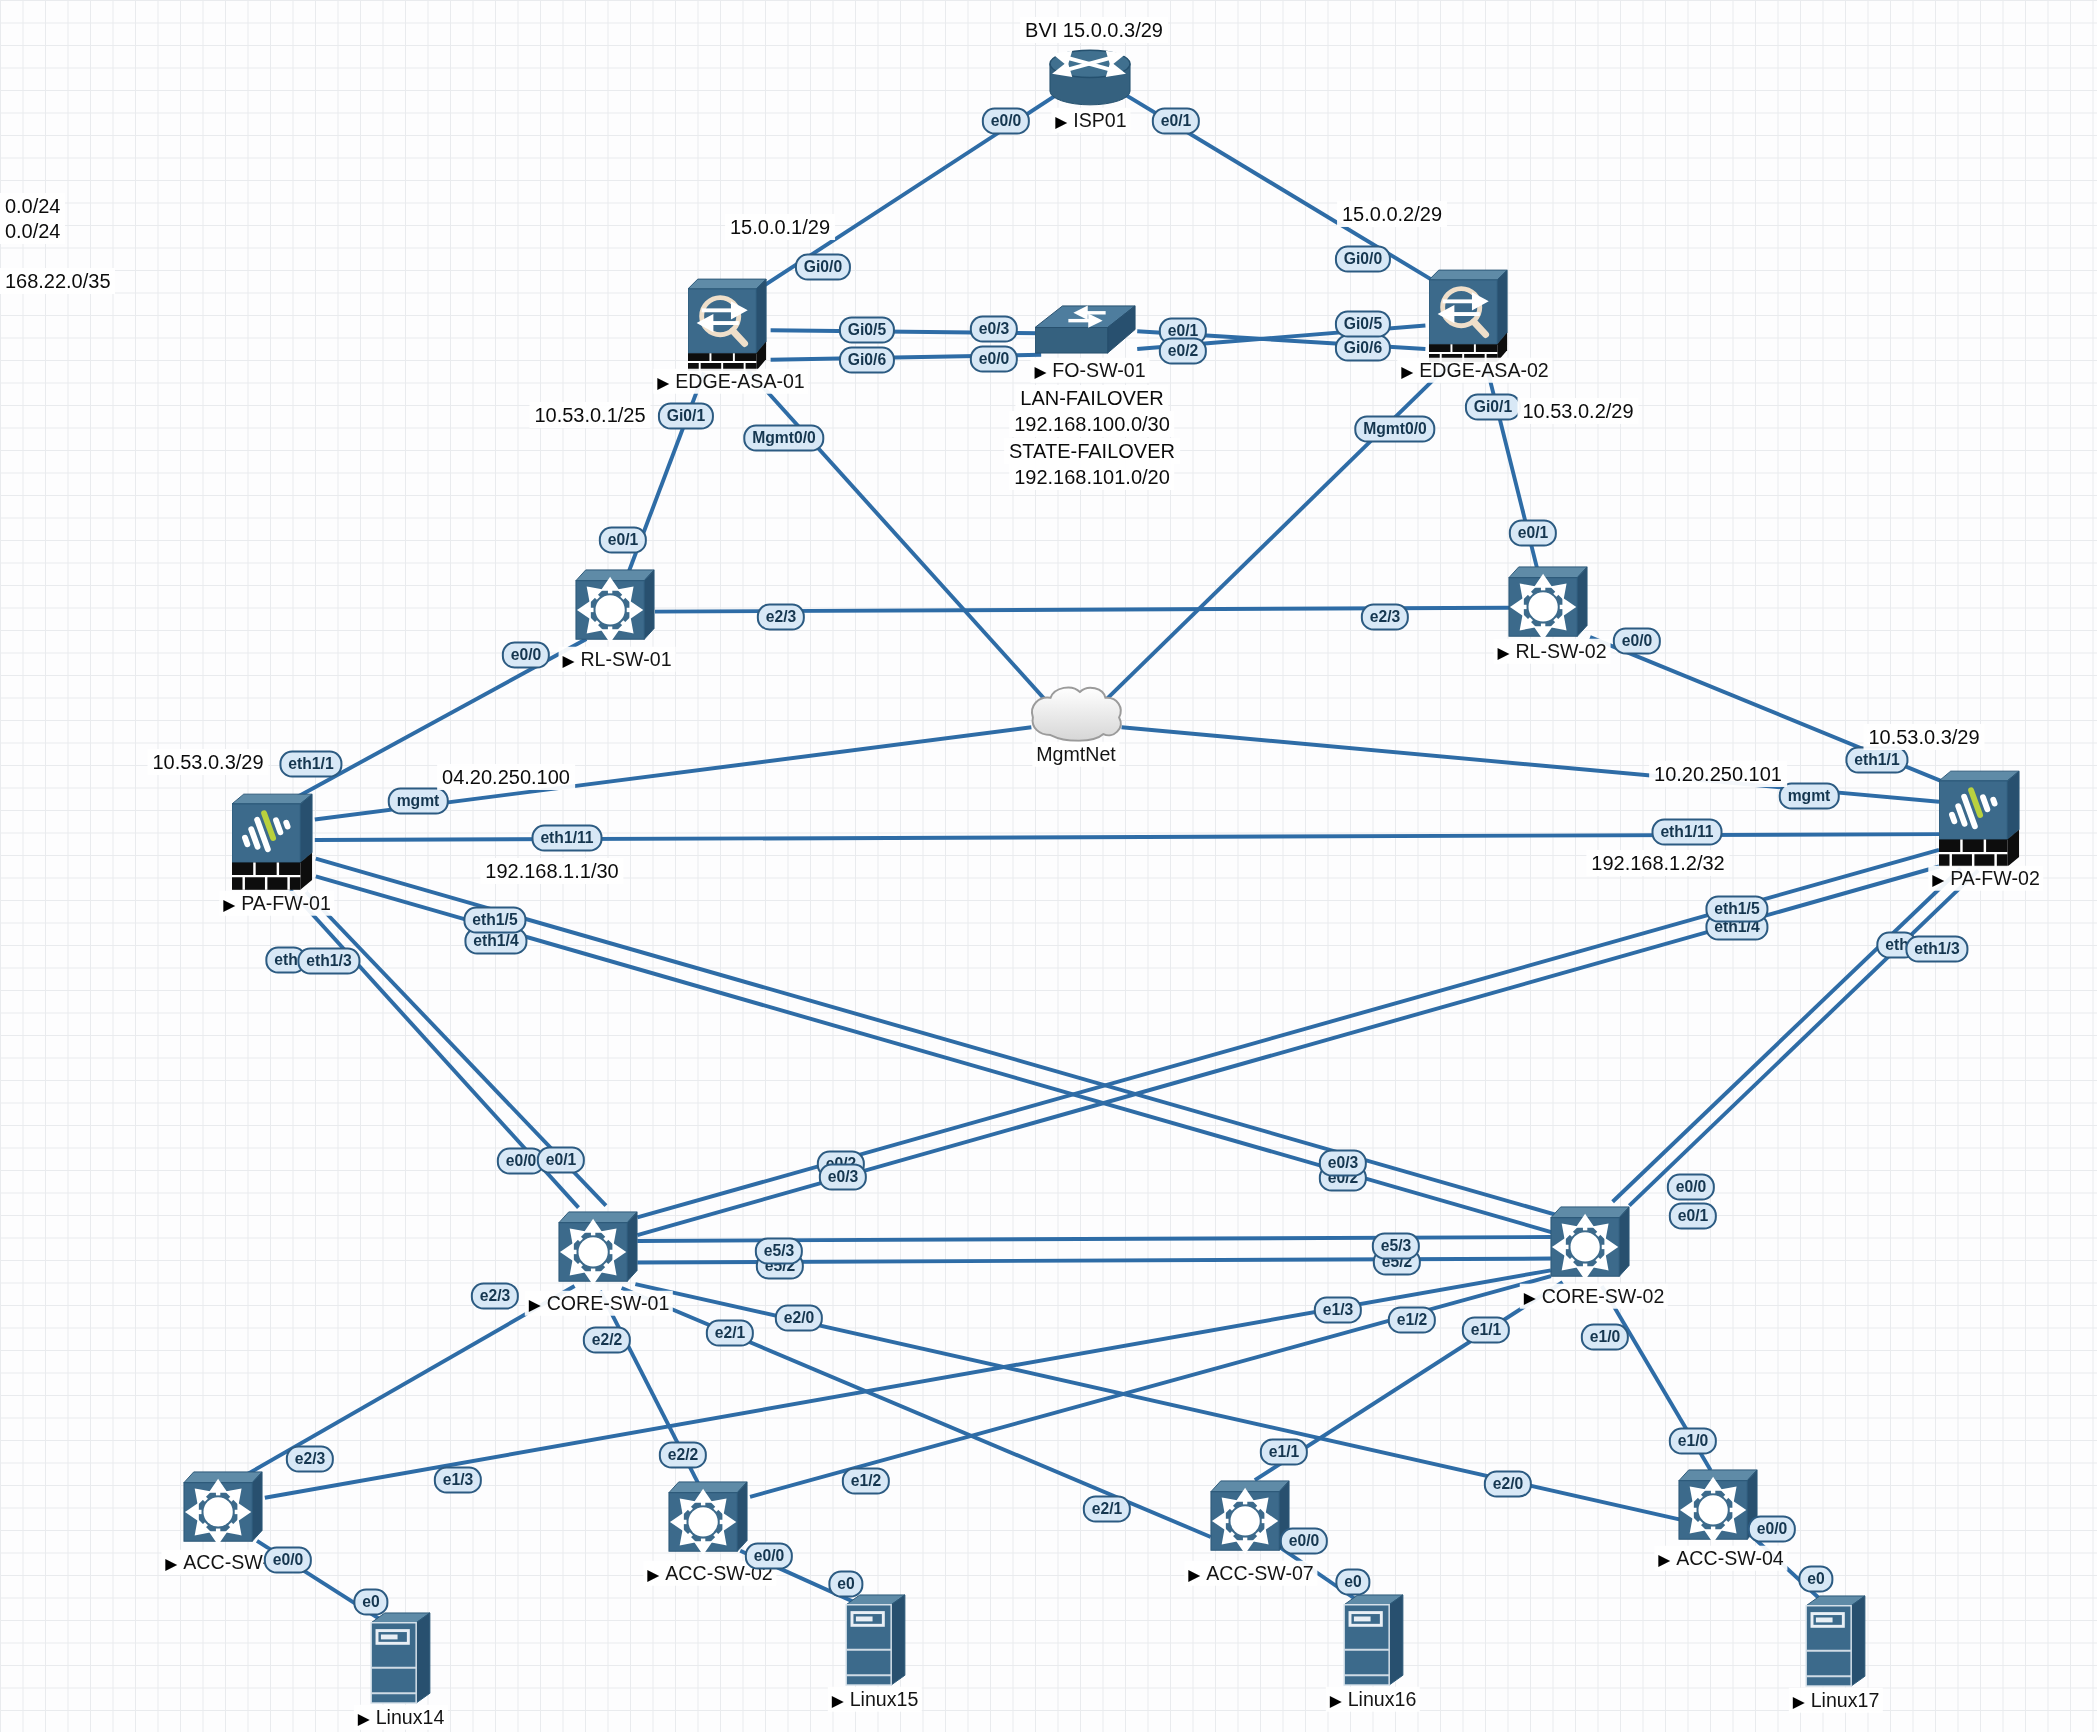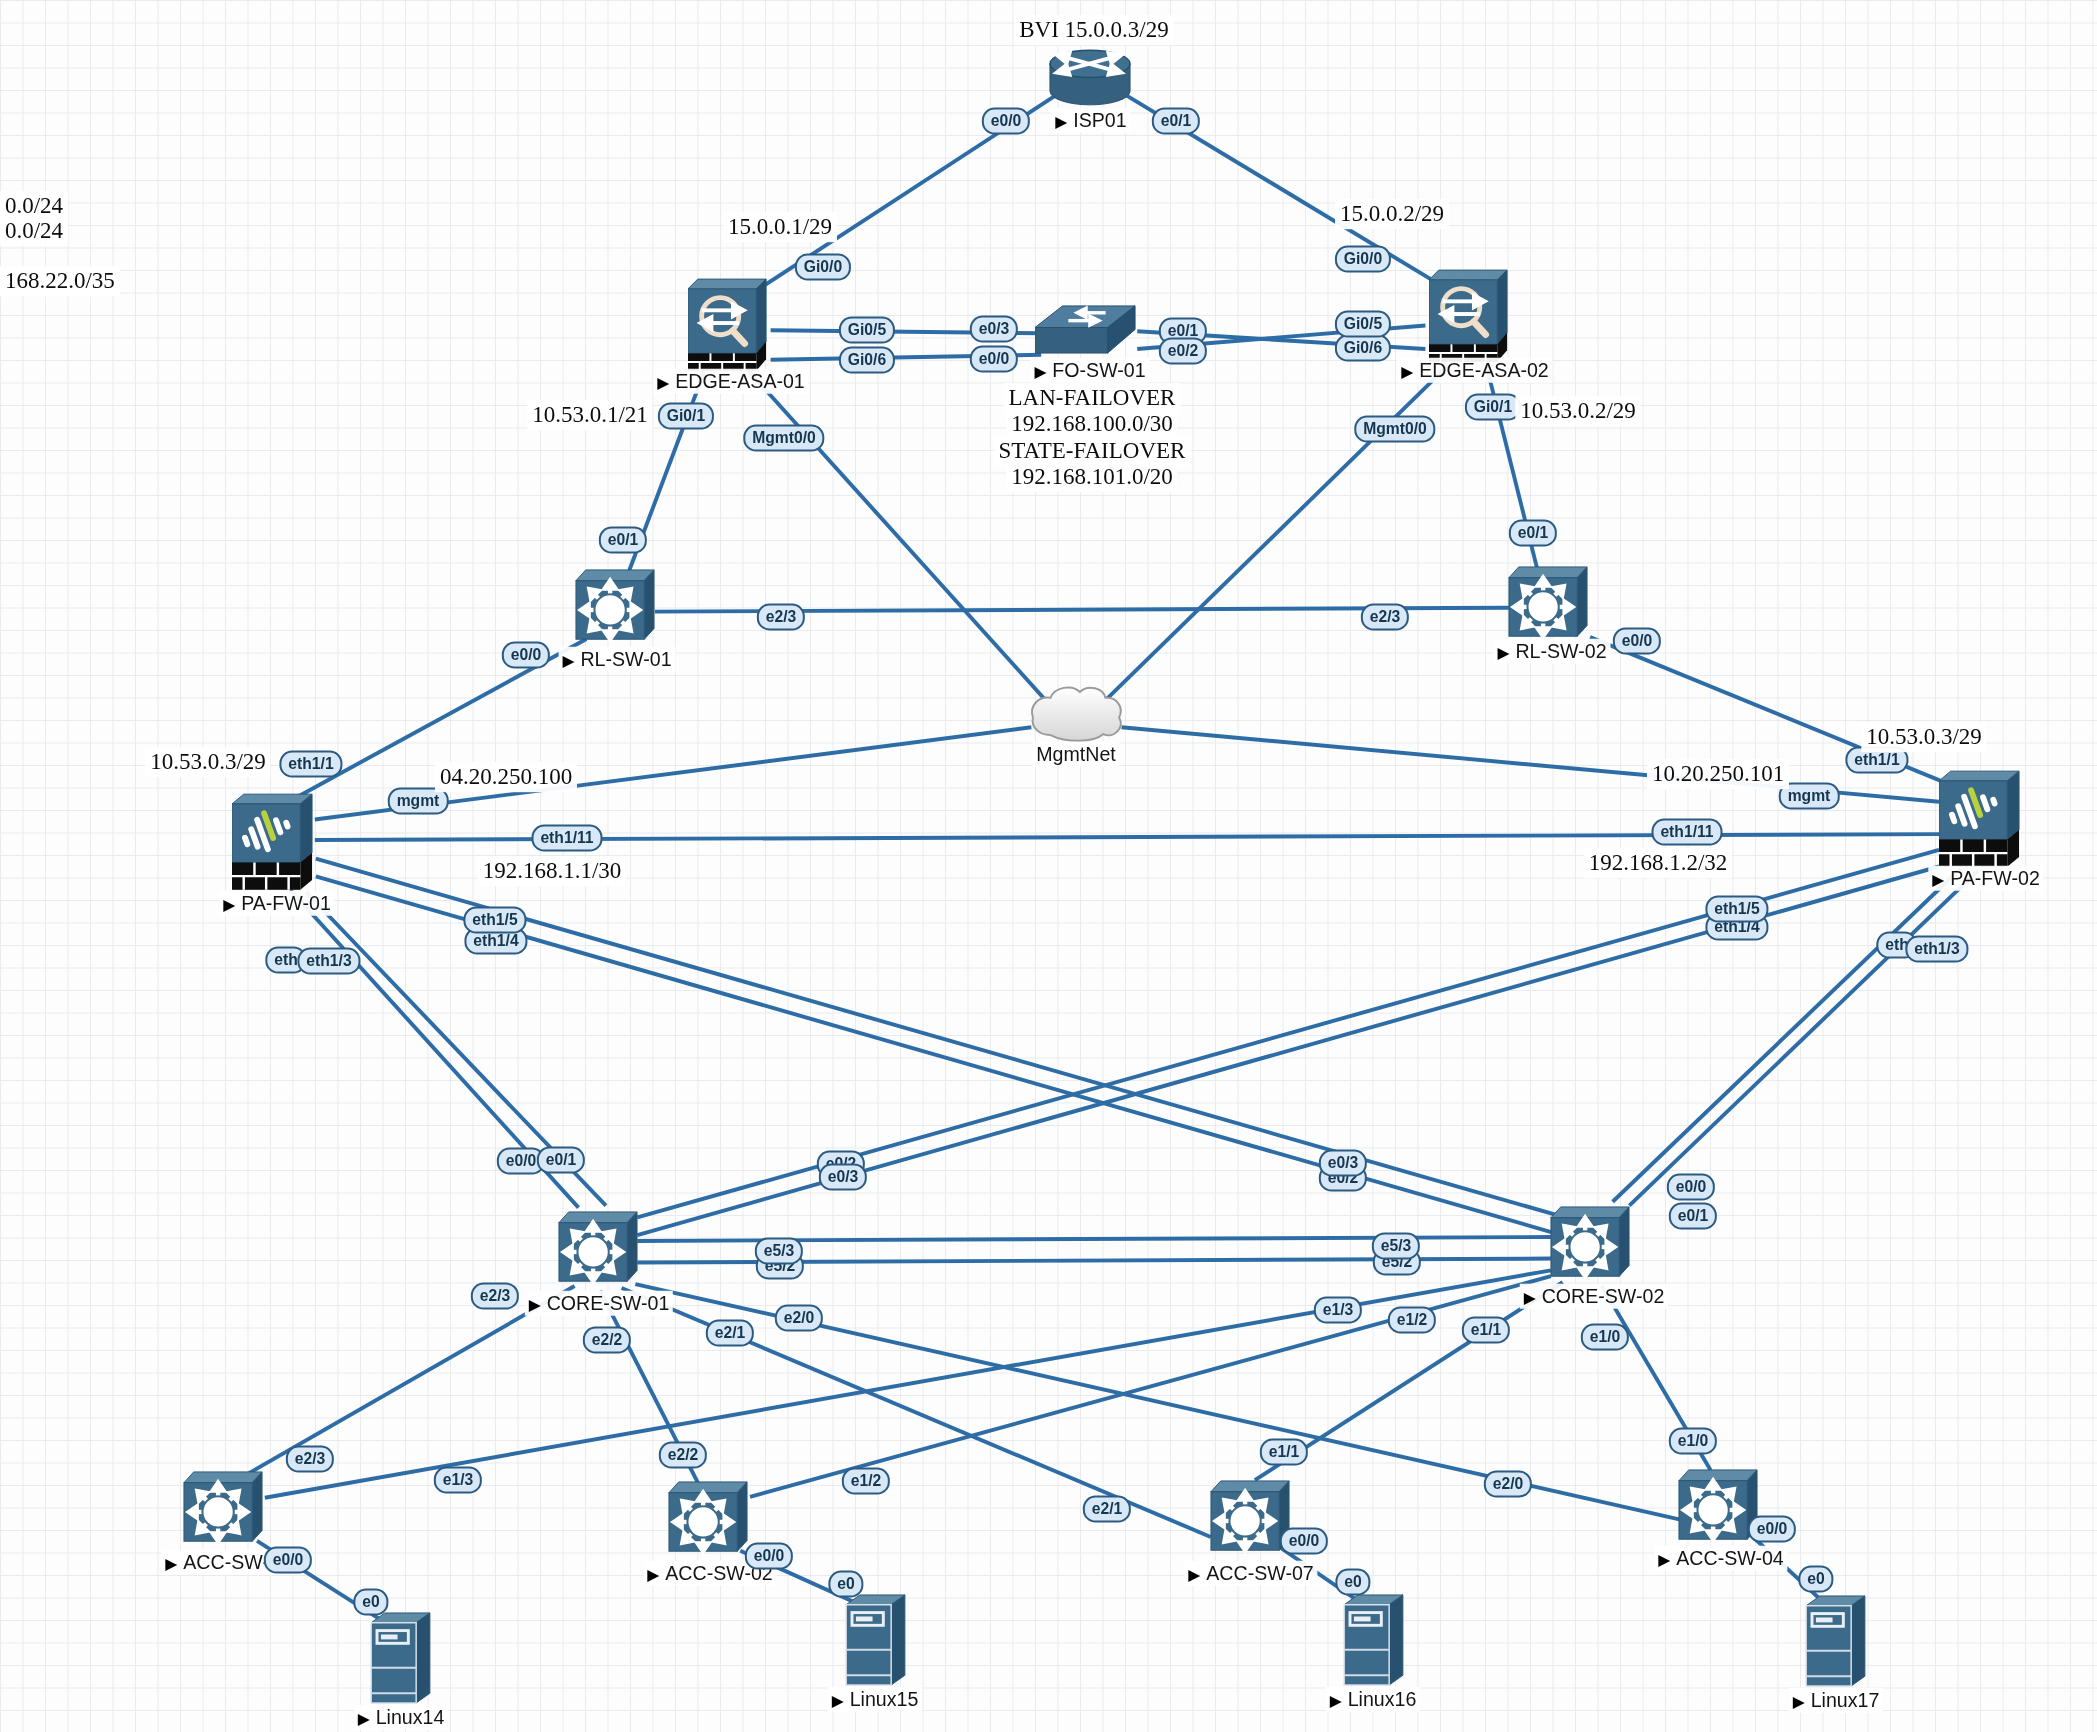--- a/index.html
+++ b/index.html
@@ -25,22 +25,22 @@
   }
   .nlabel .tri{font-size:15.7px;color:#000;margin-right:5.9px;}
   .pill{
     position:absolute;z-index:5;transform:translate(-50%,-50%);
     background:#d8e8f6;border:2.9px solid #2c5b82;border-radius:12.7px;
     padding:2px 6.9px;font-weight:bold;font-size:15.7px;line-height:1.2;
     color:#15364f;white-space:nowrap;
   }
   .anno{
     position:absolute;z-index:6;transform:translate(-50%,-50%);
-    font-size:23px;color:#0c0c0c;background:rgba(255,255,255,.95);
-    padding:1px 4.9px;white-space:nowrap;line-height:1.2;font-family:Liberation Serif, serif;
+    font-size:20px;color:#0c0c0c;background:rgba(255,255,255,.95);
+    padding:1px 4.9px;white-space:nowrap;line-height:1.2;
   }
   .anno.leftedge{transform:translateY(-50%);}
 </style>
 </head>
 <body>
 
 <div id="canvas">
     <svg id="wires" width="2098" height="1733" viewBox="0 0 2140 1768">
       <line class="lk" x1="1085" y1="92" x2="763" y2="302"></line>
       <line class="lk" x1="1140" y1="92" x2="1478" y2="296"></line>
@@ -558,21 +558,21 @@
     <div class="pill" style="left:371px;top:1602px">e0</div>
     <div class="pill" style="left:769px;top:1556px">e0/0</div>
     <div class="pill" style="left:846px;top:1584px">e0</div>
     <div class="pill" style="left:1304px;top:1541px">e0/0</div>
     <div class="pill" style="left:1353px;top:1582px">e0</div>
     <div class="pill" style="left:1772px;top:1529px">e0/0</div>
     <div class="pill" style="left:1816px;top:1579px">e0</div>
     <div class="anno" style="left:1094px;top:30px">BVI 15.0.0.3/29</div>
     <div class="anno" style="left:780px;top:227px">15.0.0.1/29</div>
     <div class="anno" style="left:1392px;top:214px">15.0.0.2/29</div>
-    <div class="anno" style="left:590px;top:415px">10.53.0.1/21</div>
+    <div class="anno" style="left:590px;top:415px">10.53.0.1/25</div>
     <div class="anno" style="left:1578px;top:411px">10.53.0.2/29</div>
     <div class="anno" style="left:1092px;top:398px">LAN-FAILOVER</div>
     <div class="anno" style="left:1092px;top:424px">192.168.100.0/30</div>
     <div class="anno" style="left:1092px;top:451px">STATE-FAILOVER</div>
     <div class="anno" style="left:1092px;top:477px">192.168.101.0/20</div>
     <div class="anno" style="left:208px;top:762px">10.53.0.3/29</div>
     <div class="anno" style="left:1924px;top:737px">10.53.0.3/29</div>
     <div class="anno" style="left:506px;top:777px">04.20.250.100</div>
     <div class="anno" style="left:1718px;top:774px">10.20.250.101</div>
     <div class="anno" style="left:552px;top:871px">192.168.1.1/30</div>

